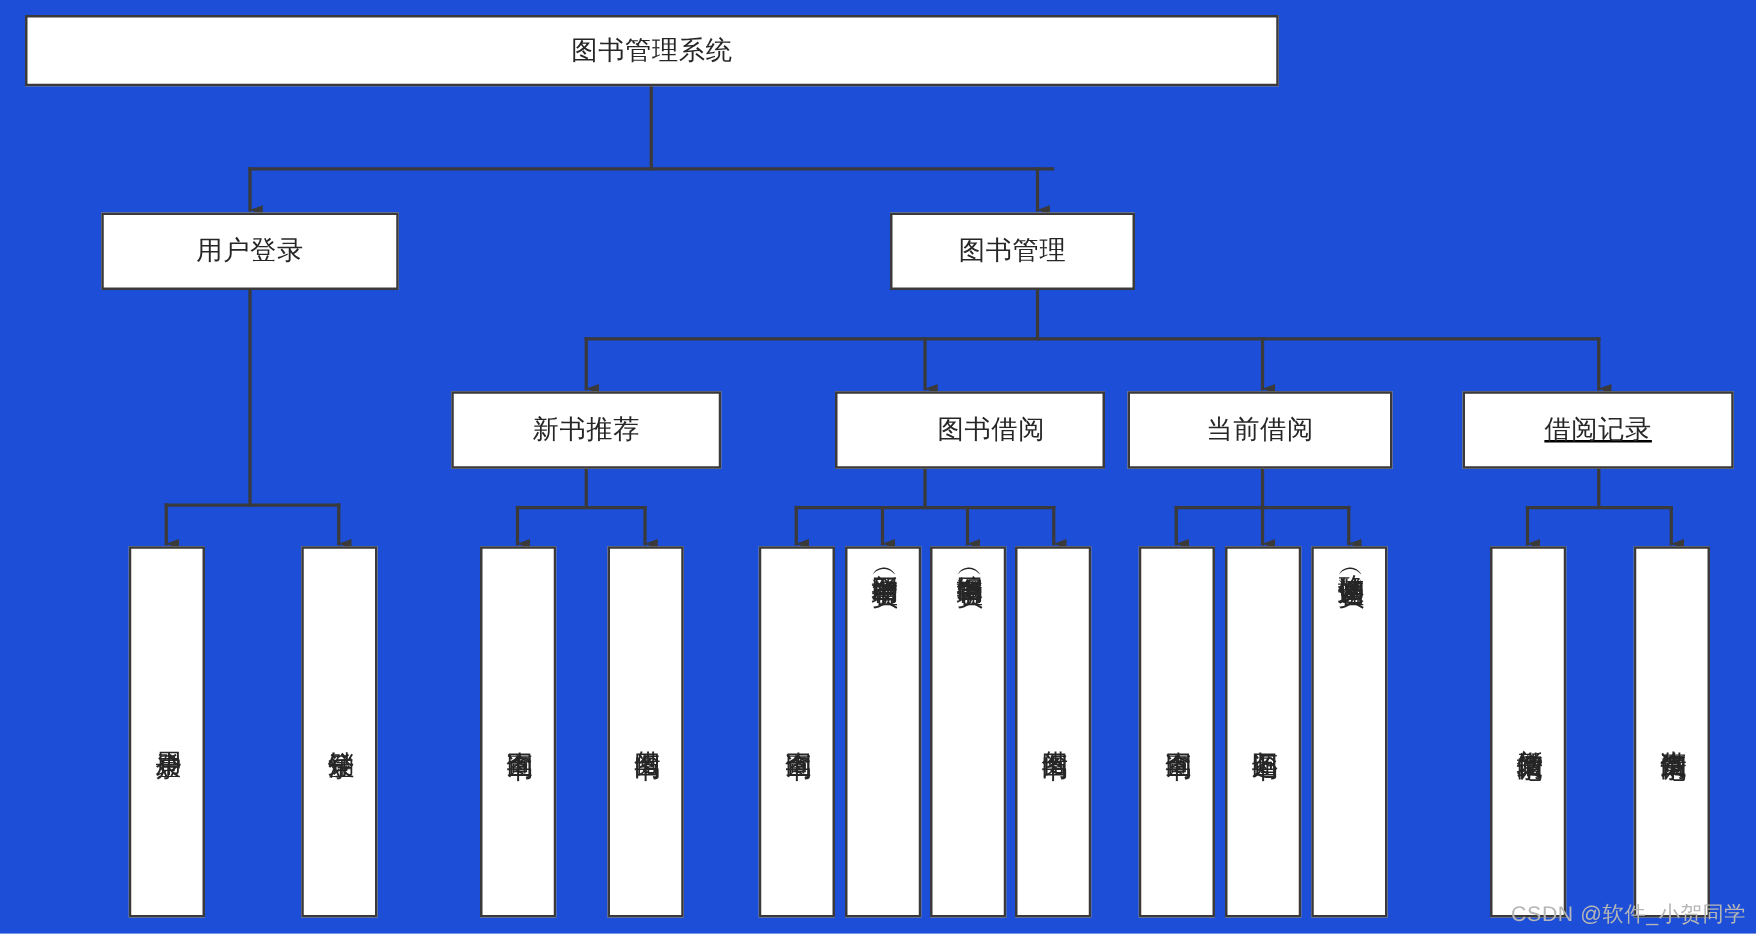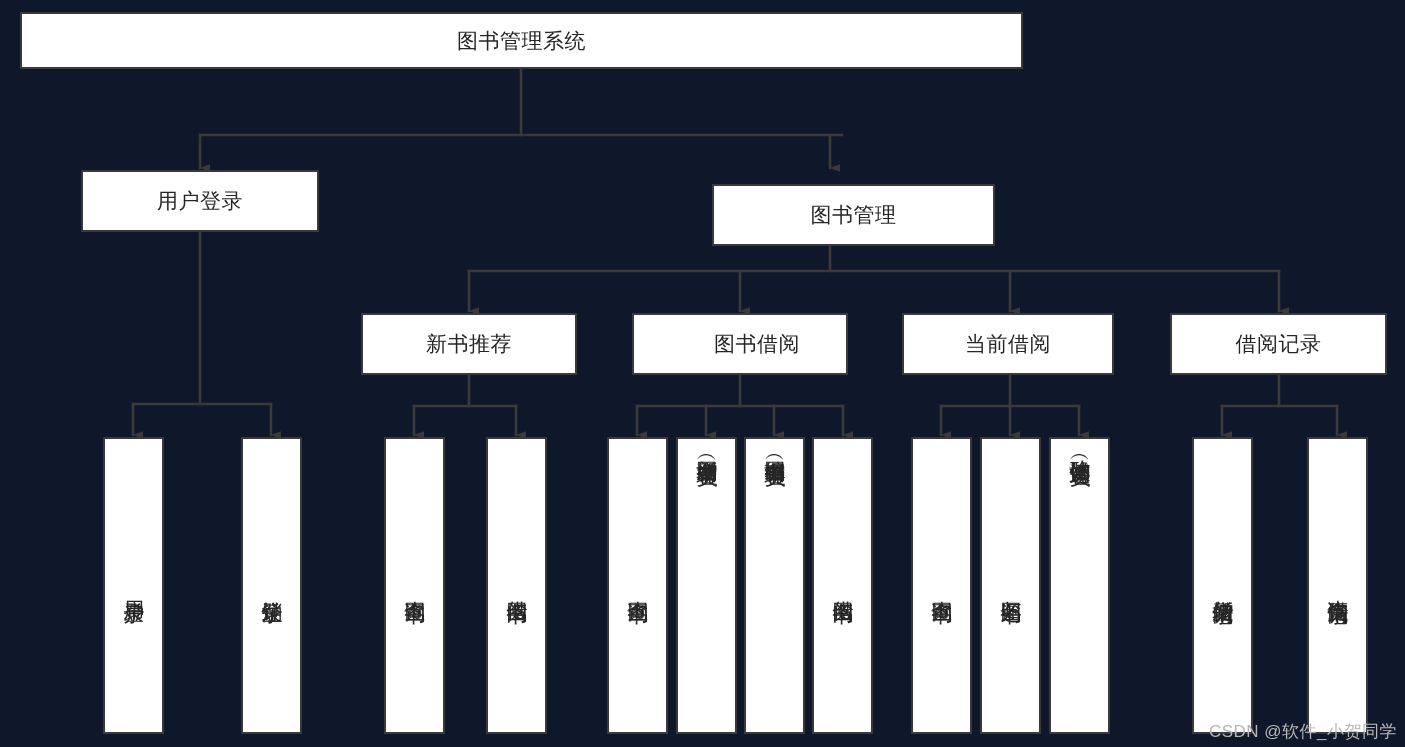--- a/index.html
+++ b/index.html
@@ -7,21 +7,21 @@
     padding: 0;
     background: #ffffff;
   }
   body {
     font-family: "Liberation Sans", "DejaVu Sans", sans-serif;
   }
   #canvas {
     position: relative;
     width: 1405px;
     height: 747px;
-    background: #0f172a;
+    background: #1d4ed8;
     overflow: hidden;
   }
   svg#edges {
     position: absolute;
     left: 0;
     top: 0;
     width: 1405px;
     height: 747px;
     pointer-events: none;
   }
@@ -128,34 +128,34 @@
     </g>
   </svg>
 
   <div class="node" style="left:20px; top:12px; width:1003px; height:57px;">
     <span class="node-label">图书管理系统</span>
   </div>
 
   <div class="node" style="left:81px; top:170px; width:238px; height:62px;">
     <span class="node-label">用户登录</span>
   </div>
-  <div class="node" style="left:712px; top:184px; width:283px; height:62px;">
+  <div class="node" style="left:712px; top:170px; width:196px; height:62px;">
     <span class="node-label">图书管理</span>
   </div>
 
   <div class="node" style="left:361px; top:313px; width:216px; height:62px;">
     <span class="node-label">新书推荐</span>
   </div>
-  <div class="node" style="left:632px; top:313px; width:216px; height:62px;padding-left:34px;">
+  <div class="node" style="left:668px; top:313px; width:216px; height:62px;padding-left:34px;">
     <span class="node-label">图书借阅</span>
   </div>
   <div class="node" style="left:902px; top:313px; width:212px; height:62px;">
     <span class="node-label">当前借阅</span>
   </div>
-  <div class="node" style="left:1170px; top:313px; width:217px; height:62px;">
+  <div class="node" style="left:1170px; top:313px; width:217px; height:62px;text-decoration:underline;">
     <span class="node-label">借阅记录</span>
   </div>
 
   <div class="node leaf v-mid" style="left:103px; top:437px; width:61px; height:297px;">
     <span class="node-label">用户登录</span>
   </div>
   <div class="node leaf v-mid" style="left:241px; top:437px; width:61px; height:297px;">
     <span class="node-label">注销登录</span>
   </div>
 

